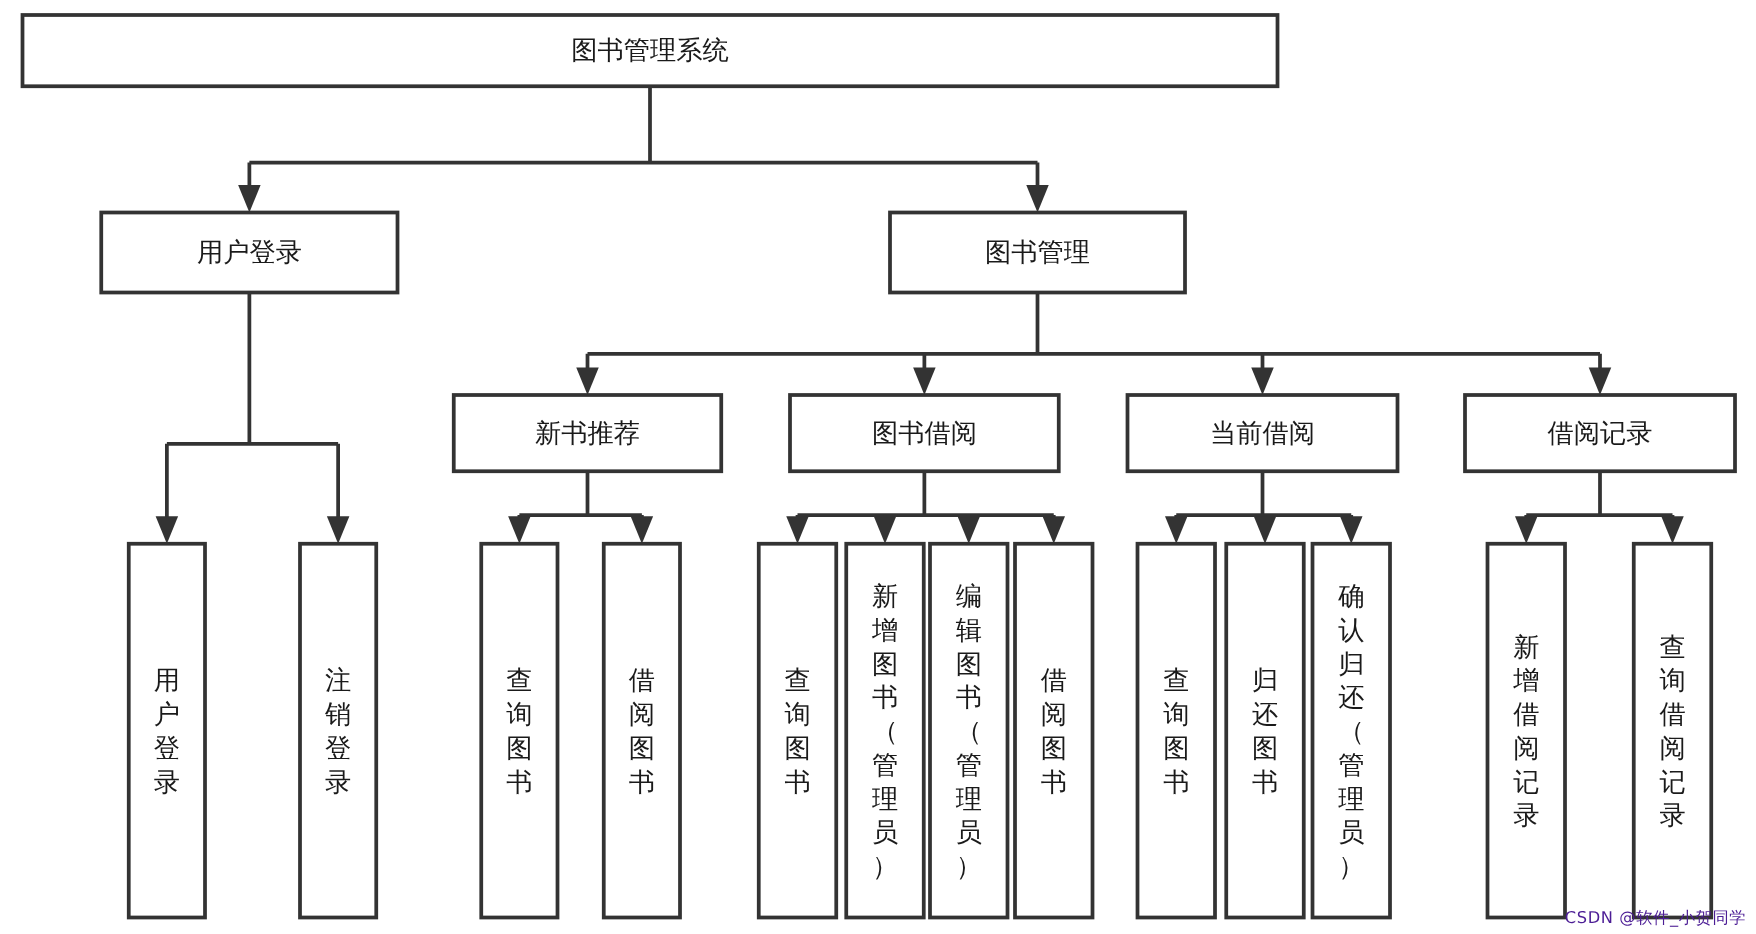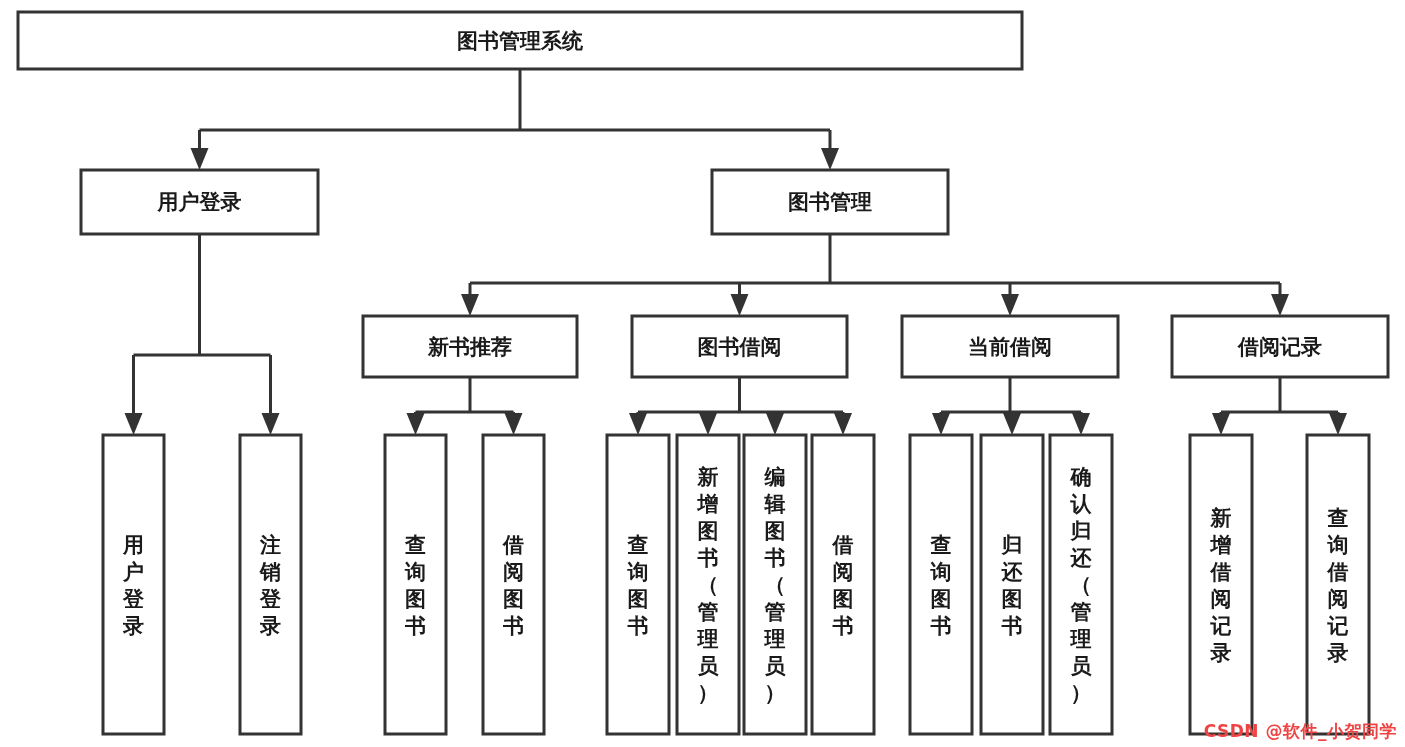--- a/index.html
+++ b/index.html
@@ -9,21 +9,20 @@
   }
   body {
     font-family: "DejaVu Sans", "Liberation Sans", sans-serif;
   }
   #diagram-root {
     position: relative;
     width: 1405px;
     height: 747px;
     background: #ffffff;
     overflow: hidden;
-    font-weight: bold;
   }
   svg.flow {
     position: absolute;
     left: 0;
     top: 0;
     width: 1405px;
     height: 747px;
   }
   .node-rect {
     fill: #ffffff;
@@ -50,22 +49,22 @@
     font-family: "DejaVu Sans", "Liberation Sans", sans-serif;
     font-size: 21px;
     fill: #1a1a1a;
     text-anchor: middle;
   }
   .watermark {
     position: absolute;
     right: 8px;
     bottom: 4px;
     font-family: "DejaVu Sans", "Liberation Sans", sans-serif;
-    font-size: 17px;
-    color: #ef4444;
+    font-size: 13px;
+    color: #4c1d95;
     white-space: nowrap;
     letter-spacing: 0.5px;
   }
 </style>
 </head>
 <body>
 
 <div id="diagram-root">
 
   <svg class="flow" viewBox="0 0 1405 747">

